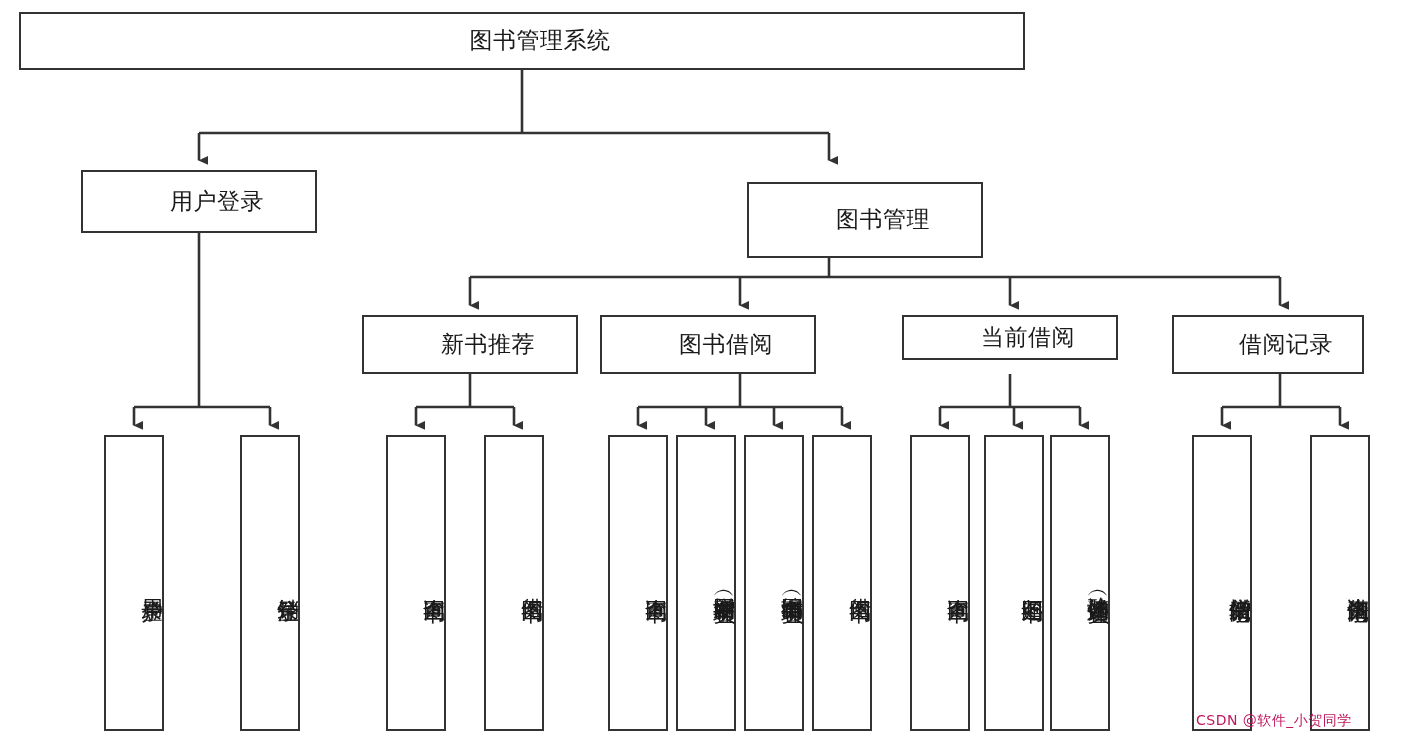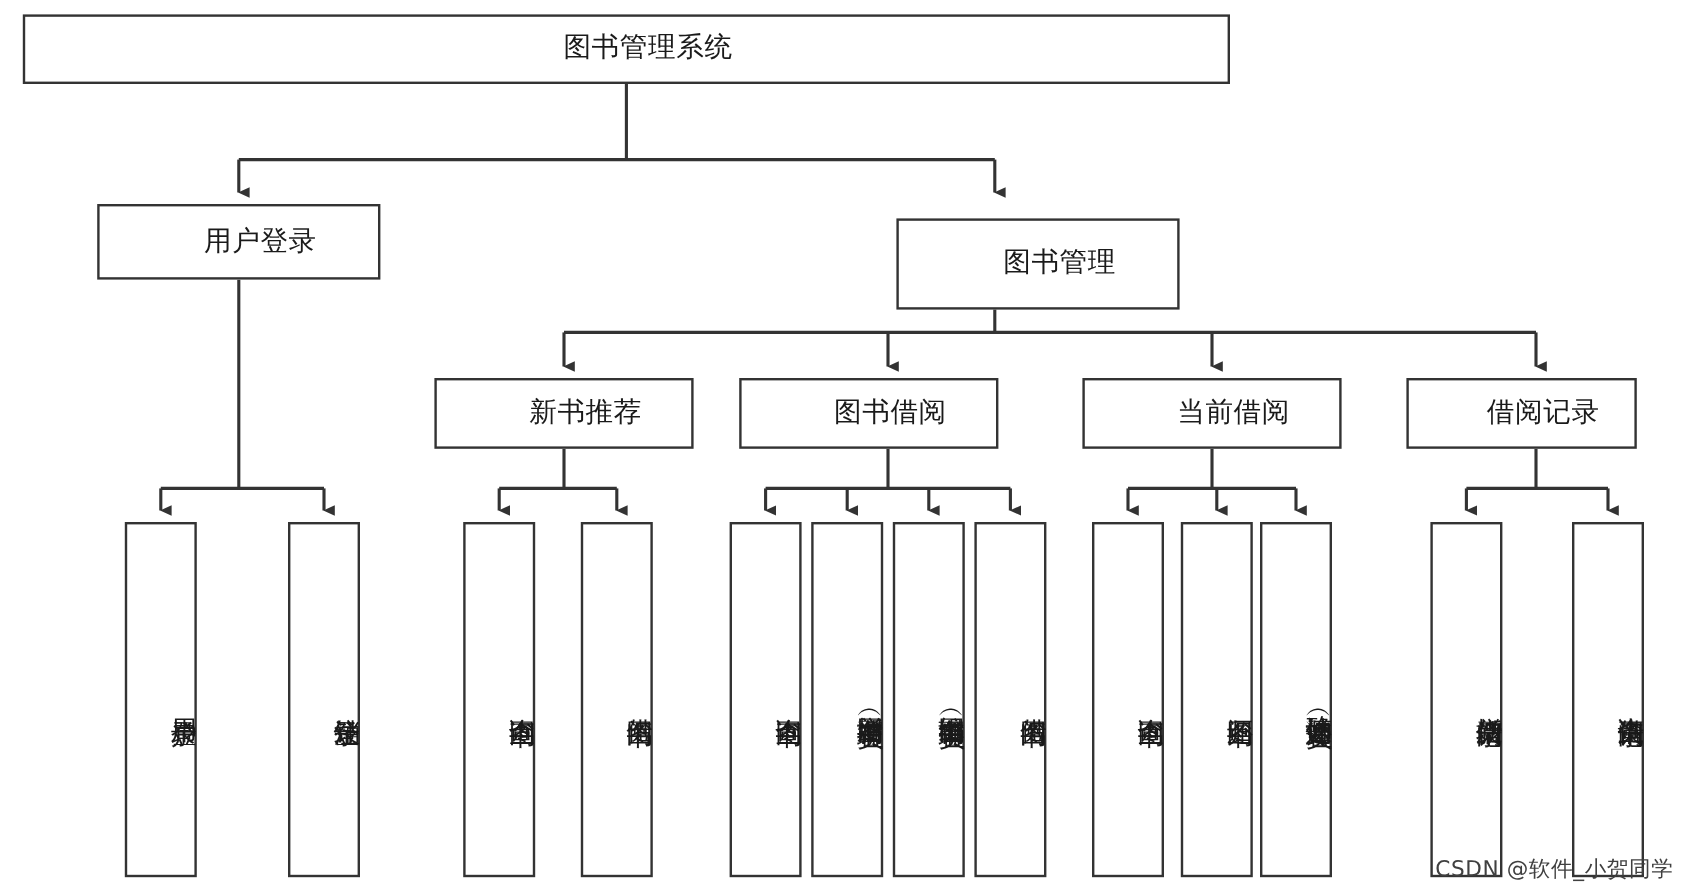--- a/index.html
+++ b/index.html
@@ -53,22 +53,22 @@
     writing-mode: vertical-rl;
     text-orientation: upright;
     font-size: 22px;
     line-height: 1.38;
     letter-spacing: 1px;
     white-space: nowrap;
     color: #1a1a1a;
   }
   .watermark {
     position: absolute;
-    font-size: 18px;
-    color: #404040;
+    font-size: 14px;
+    color: #be185d;
     letter-spacing: 0.5px;
     white-space: nowrap;
     user-select: none;
   }
 </style>
 </head>
 <body>
 
 <div id="diagram-root">
 
@@ -121,24 +121,24 @@
       </div>
       <div class="node node-l2 node-h" style="left: 81px; top: 170px; width: 236px; height: 63px;">
         <span>用户登录</span>
       </div>
       <div class="node node-l2 node-h" style="left: 711px; top: 182px; width: 236px; height: 76px; margin-left: 36px;">
         <span>图书管理</span>
       </div>
       <div class="node node-l3 node-h" style="left: 362px; top: 315px; width: 216px; height: 59px; text-align: center;">
         <span>新书推荐</span>
       </div>
-      <div class="node node-l3 node-h" style="left: 616px; top: 315px; width: 216px; height: 59px;">
+      <div class="node node-l3 node-h" style="left: 600px; top: 315px; width: 216px; height: 59px;">
         <span>图书借阅</span>
       </div>
-      <div class="node node-l3 node-h" style="left: 902px; top: 315px; width: 216px; height: 59px;">
+      <div class="node node-l3 node-h" style="left: 902px; top: 315px; width: 216px; height: 45px;">
         <span>当前借阅</span>
       </div>
       <div class="node node-l3 node-h" style="left: 1172px; top: 315px; width: 192px; height: 59px;">
         <span>借阅记录</span>
       </div>
       <div class="node node-leaf node-v" style="left: 104px; top: 435px; width: 60px; height: 296px;">
         <span class="vlabel">用户登录</span>
       </div>
       <div class="node node-leaf node-v" style="left: 240px; top: 435px; width: 60px; height: 296px;">
         <span class="vlabel">注销登录</span>

